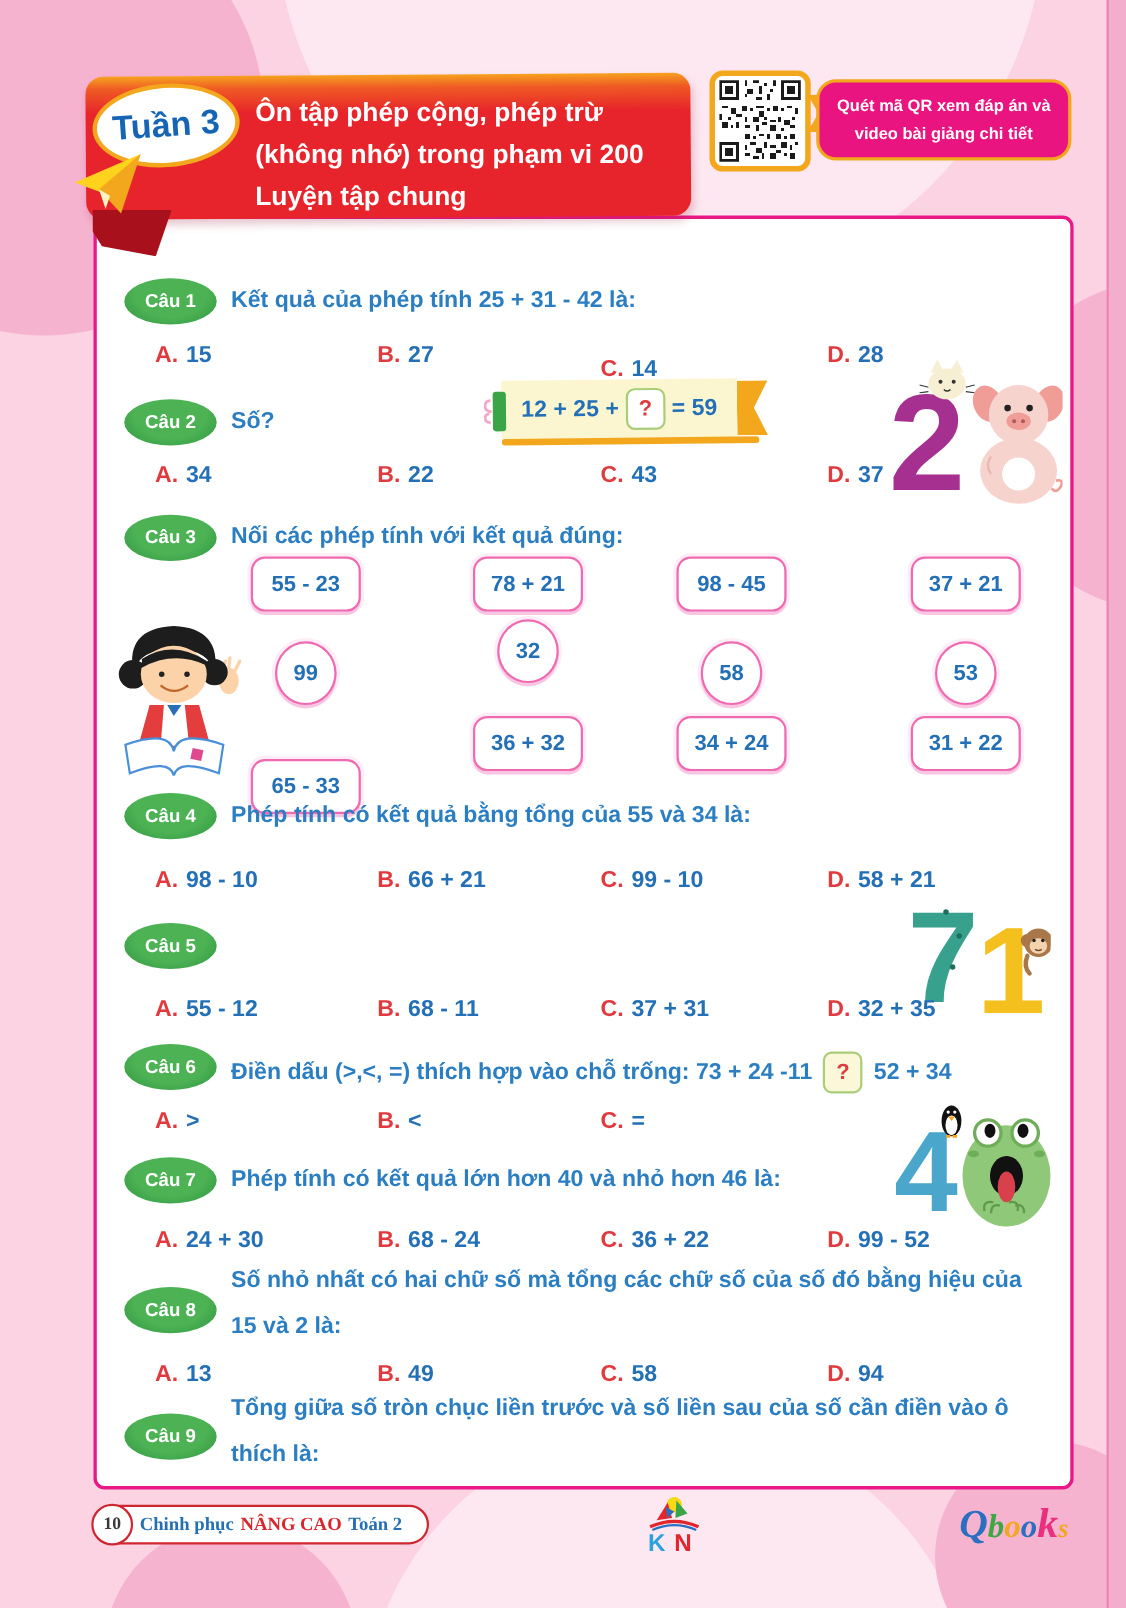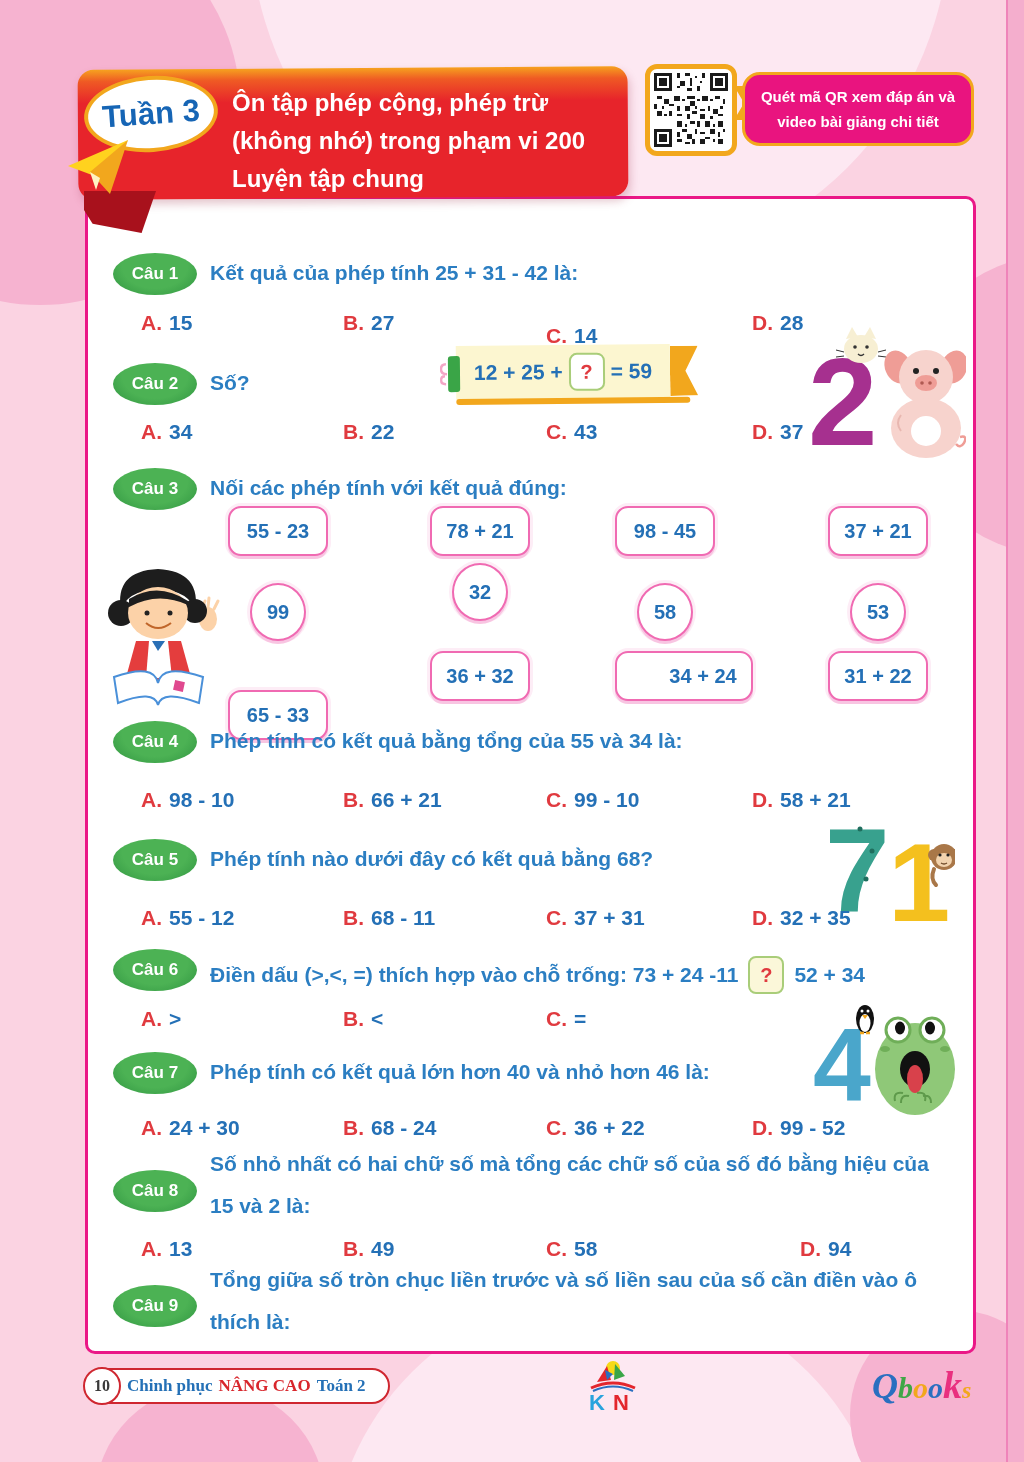--- a/index.html
+++ b/index.html
@@ -150,21 +150,21 @@
     <div class="mbox" style="left:140px;top:307px;">55 - 23</div>
     <div class="mbox" style="left:342px;top:307px;">78 + 21</div>
     <div class="mbox" style="left:527px;top:307px;">98 - 45</div>
     <div class="mbox" style="left:740px;top:307px;">37 + 21</div>
     <div class="mcirc" style="left:162px;top:384px;">99</div>
     <div class="mcirc" style="left:364px;top:364px;">32</div>
     <div class="mcirc" style="left:549px;top:384px;">58</div>
     <div class="mcirc" style="left:762px;top:384px;">53</div>
     <div class="mbox" style="left:140px;top:452px;margin-top:39px;">65 - 33</div>
     <div class="mbox" style="left:342px;top:452px;">36 + 32</div>
-    <div class="mbox" style="left:527px;top:452px;padding-left:38px;">34 + 24</div>
+    <div class="mbox" style="left:527px;top:452px;">34 + 24</div>
     <div class="mbox" style="left:740px;top:452px;">31 + 22</div>
 
     <svg class="illus" style="left:8px;top:364px;" width="125" height="150" viewBox="0 0 125 150">
       <ellipse cx="112" cy="56" rx="9" ry="12" fill="#fcd2a8"></ellipse>
       <path d="M106 46 l3 -8 M112 44 l1 -9 M118 46 l4 -8" stroke="#fcd2a8" stroke-width="3" stroke-linecap="round" fill="none"></path>
       <path d="M25 48 Q18 8 62 6 Q106 8 99 50 Q96 28 62 26 Q30 28 25 48 Z" fill="#1d1d1d"></path>
       <circle cx="25" cy="50" r="13" fill="#1d1d1d"></circle>
         <circle cx="99" cy="48" r="12" fill="#1d1d1d"></circle>
       <ellipse cx="62" cy="50" rx="30" ry="26" fill="#fcd2a8"></ellipse>
       <path d="M33 36 Q62 18 92 38 L92 42 Q62 28 33 44 Z" fill="#1d1d1d"></path>
@@ -198,21 +198,20 @@
         <circle cx="124" cy="56" r="6" fill="#a97748"></circle>
       <circle cx="114" cy="58" r="13" fill="#a97748"></circle>
       <ellipse cx="114" cy="61" rx="8" ry="7" fill="#f2d3ae"></ellipse>
       <circle cx="110" cy="56" r="1.6" fill="#222"></circle>
         <circle cx="118" cy="56" r="1.6" fill="#222"></circle>
       <path d="M111 64 Q114 66 117 64" stroke="#6b4726" stroke-width="1.3" fill="none"></path>
       <path d="M104 70 q-4 10 2 16" stroke="#a97748" stroke-width="4" fill="none" stroke-linecap="round"></path>
     </svg>
 
     <div class="badge" style="top:640px;">Câu 5</div>
-    <div class="qtext" style="top:648px;">Phép tính nào dưới đây có kết quả bằng 68?</div>
     <div class="opt" style="left:53px;top:707px;"><span class="L">A.</span><span class="V">55 - 12</span></div>
     <div class="opt" style="left:255px;top:707px;"><span class="L">B.</span><span class="V">68 - 11</span></div>
     <div class="opt" style="left:458px;top:707px;"><span class="L">C.</span><span class="V">37 + 31</span></div>
     <div class="opt" style="left:664px;top:707px;"><span class="L">D.</span><span class="V">32 + 35</span></div>
 
     <div class="badge" style="top:750px;">Câu 6</div>
     <div class="qtext" style="top:757px;display:flex;align-items:center;">
       <span>Điền dấu (&gt;,&lt;, =) thích hợp vào chỗ trống: 73 + 24 -11</span>
       <span class="qbox inline">?</span>
       <span>52 + 34</span>
@@ -249,21 +248,21 @@
     <div class="opt" style="left:664px;top:917px;"><span class="L">D.</span><span class="V">99 - 52</span></div>
 
     <div class="badge" style="top:971px;">Câu 8</div>
     <div class="qtext2" style="top:944px;">
       <div>Số nhỏ nhất có hai chữ số mà tổng các chữ số của số đó bằng hiệu của</div>
       <div>15 và 2 là:</div>
     </div>
     <div class="opt" style="left:53px;top:1038px;"><span class="L">A.</span><span class="V">13</span></div>
     <div class="opt" style="left:255px;top:1038px;"><span class="L">B.</span><span class="V">49</span></div>
     <div class="opt" style="left:458px;top:1038px;"><span class="L">C.</span><span class="V">58</span></div>
-    <div class="opt" style="left:664px;top:1038px;margin-left:48px;"><span class="L">D.</span><span class="V">94</span></div>
+    <div class="opt" style="left:664px;top:1038px;"><span class="L">D.</span><span class="V">94</span></div>
 
     <div class="badge" style="top:1086px;">Câu 9</div>
     <div class="qtext2" style="top:1060px;">
       <div>Tổng giữa số tròn chục liền trước và số liền sau của số cần điền vào ô</div>
       <div>thích là:</div>
     </div>
   </div>
 
   <div class="banner"></div>
   <div class="banner-fold"></div>

